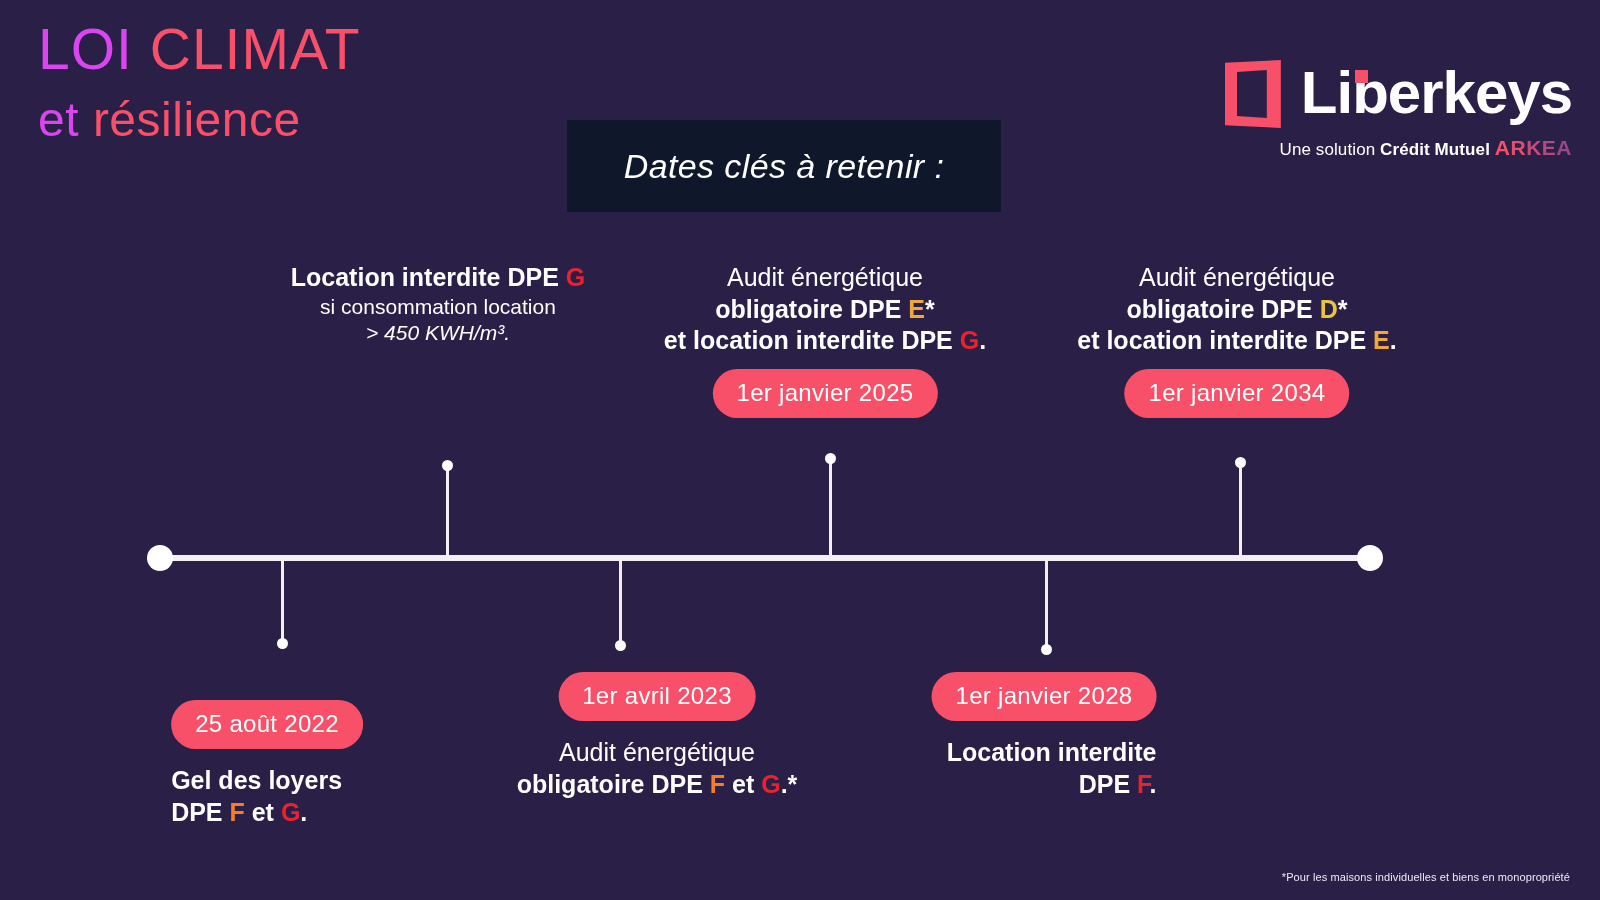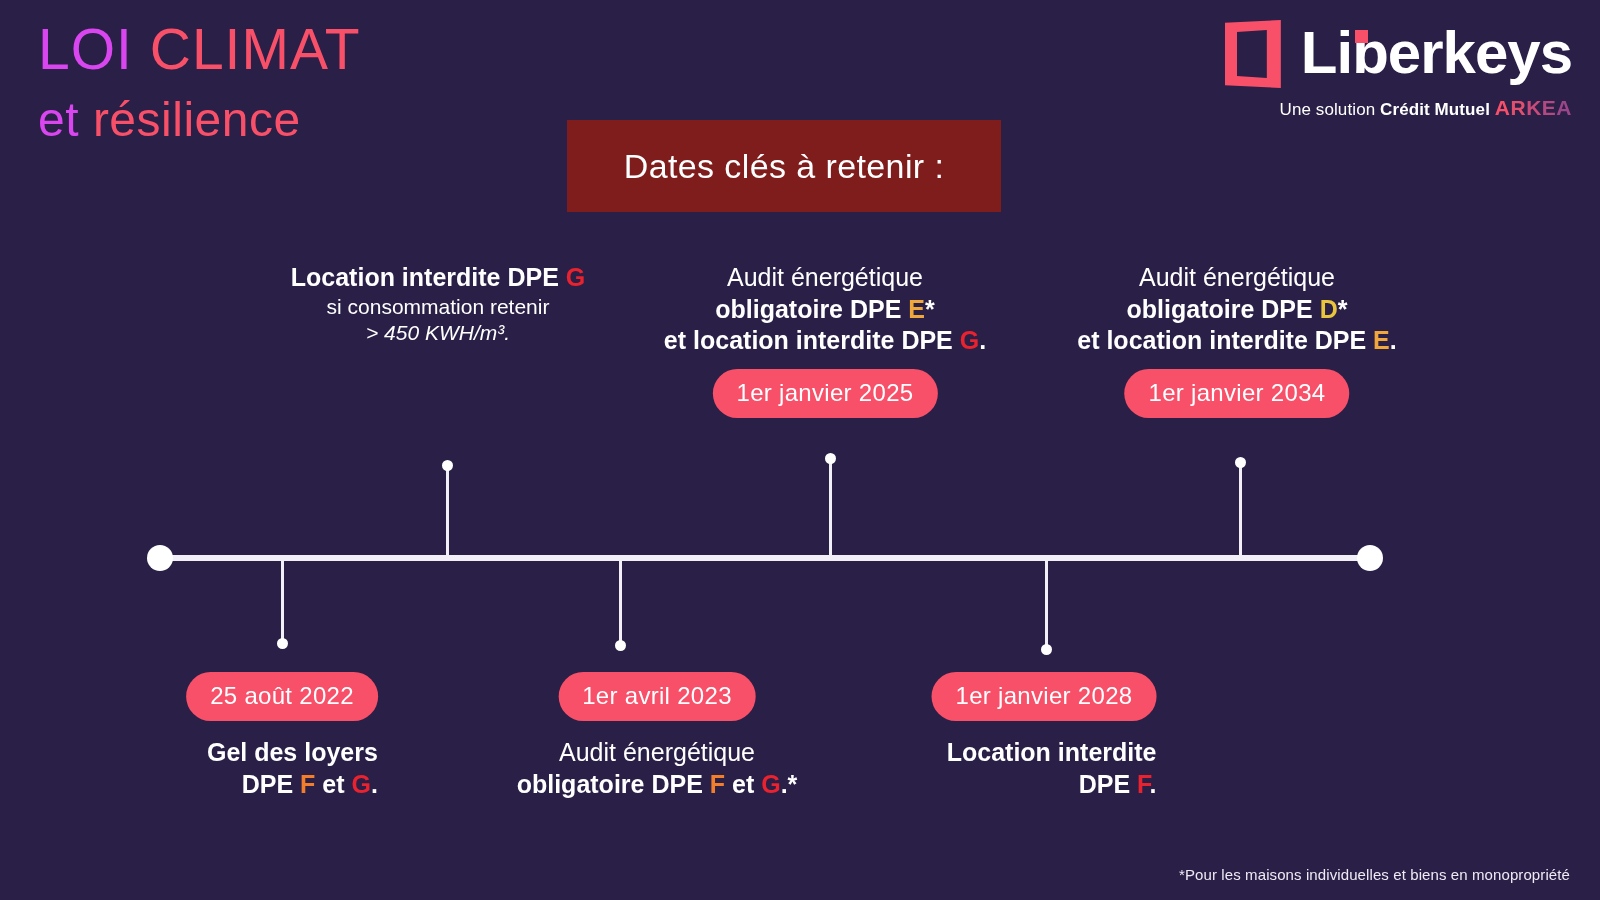--- a/index.html
+++ b/index.html
@@ -13,21 +13,21 @@
 
   
   #title-block { position:absolute; left:38px; top:18px; }
   #title-line1 { font-size:57px; font-weight:300; letter-spacing:1px; line-height:1.12; }
   #title-line2 { font-size:48px; font-weight:300; letter-spacing:0.5px; line-height:1.35; margin-top:6px; }
   .t-white { color:#d946ef; }
   .t-pink  { color:#f95069; }
 
   
   #logo-block { position:absolute; right:28px; top:16px; text-align:right; }
-  #logo-row { display:flex; align-items:center; justify-content:flex-end; gap:20px; }
+  #logo-row { display:flex; align-items:center; justify-content:flex-end; gap:20px;margin-top:40px; }
   #logo-mark { width:56px; height:74px; position:relative; }
   #logo-mark .door-outer {
     position:absolute; left:0; top:4px; width:56px; height:68px;
     background:#f95069;
     clip-path: polygon(0% 4%, 100% 0%, 100% 100%, 0% 96%);
   }
   #logo-mark .door-inner {
     position:absolute; left:12px; top:14px; width:30px; height:48px;
     background:#2a1f47;
     clip-path: polygon(0% 4%, 100% 0%, 100% 100%, 0% 96%);
@@ -40,21 +40,21 @@
   }
   #logo-tagline { font-size:17px; font-weight:bold; margin-top:6px; letter-spacing:0.1px; }
   #logo-tagline .tag-light { font-weight:normal; }
   #logo-tagline .tag-arkea { font-size:21px; letter-spacing:0.5px; }
   .ark-a1 { color:#f95069; } .ark-r { color:#e0506e; } .ark-k { color:#c74a78; }
   .ark-e  { color:#b04a80; } .ark-a2 { color:#9a4688; }
 
   
   #banner {
     position:absolute; left:567px; top:120px; width:434px; height:92px;
-    background:#7f1d1d; display:flex; align-items:center; justify-content:center;
+    background:#0f172a; display:flex; align-items:center; justify-content:center;font-style:italic;
   }
   #banner-text { font-size:34px; font-weight:300; color:#ffffff; letter-spacing:0.4px; }
 
   
   #spine { position:absolute; left:160px; top:555px; width:1210px; height:6px;
            background:#f2f0f6; border-radius:3px; }
   .spine-cap { position:absolute; width:26px; height:26px; border-radius:50%;
                background:#ffffff; top:-10px; }
   #spine-cap-left  { left:-13px; }
   #spine-cap-right { right:-13px; }
@@ -78,21 +78,21 @@
   .caption .ln { display:block; }
   .ln-reg  { font-size:25px; font-weight:300; color:#ffffff; }
   .ln-bold { font-size:25px; font-weight:bold; color:#ffffff; }
   .ln-sub  { font-size:21px; font-weight:300; color:#f3eff7; }
 
   .up-event .caption { margin-bottom:12px; }
   .dn-event .caption { margin-top:16px; }
 
   
   #footnote { position:absolute; right:30px; bottom:17px;
-              font-size:15px; font-weight:300; color:#efeaf5; letter-spacing:0.1px; }
+              font-size:11px; font-weight:300; color:#efeaf5; letter-spacing:0.1px; }
 </style>
 </head>
 <body>
 
 <div id="title-block">
   <div id="title-line1">
     <span class="t-white">LOI </span><span class="t-pink">CLIMAT</span>
   </div>
   <div id="title-line2">
     <span class="t-white">et </span><span class="t-pink">résilience</span>
@@ -121,21 +121,21 @@
 
 <div id="spine">
   <div class="spine-cap" id="spine-cap-left"></div>
   <div class="spine-cap" id="spine-cap-right"></div>
 </div>
 
 <div id="events-layer">
     <div class="event up-event" style="left: 0px; top: 262px; width: 100%; pointer-events: none;">
       <div style="position: absolute; left: 438px; transform: translateX(-50%); text-align: center; pointer-events: auto;"><div class="caption">
           <span class="ln ln-bold"><span style="color: rgb(255, 255, 255);">Location interdite DPE </span><span style="color: rgb(232, 34, 46); font-weight: bold;">G</span></span>
-          <span class="ln ln-sub"><span style="color: rgb(255, 255, 255);">si consommation retenir</span></span>
+          <span class="ln ln-sub"><span style="color: rgb(255, 255, 255);">si consommation location</span></span>
           <span class="ln ln-sub"><span style="color: rgb(255, 255, 255); font-style: italic;">&gt; 450 KWH/m³.</span></span>
         </div></div>
     </div>
     <div class="connector up" style="left: 446px; top: 465px; height: 93px;">
       <div class="tip"></div>
     </div>
     <div class="event up-event" style="left: 0px; top: 262px; width: 100%; pointer-events: none;">
       <div style="position: absolute; left: 825px; transform: translateX(-50%); text-align: center; pointer-events: auto;"><div class="caption">
           <span class="ln ln-reg"><span style="color: rgb(255, 255, 255);">Audit énergétique</span></span>
           <span class="ln ln-bold"><span style="color: rgb(255, 255, 255);">obligatoire DPE </span><span style="color: rgb(240, 168, 60); font-weight: bold;">E</span><span style="color: rgb(255, 255, 255);">*</span></span>
@@ -149,21 +149,21 @@
       <div style="position: absolute; left: 1237px; transform: translateX(-50%); text-align: center; pointer-events: auto;"><div class="caption">
           <span class="ln ln-reg"><span style="color: rgb(255, 255, 255);">Audit énergétique</span></span>
           <span class="ln ln-bold"><span style="color: rgb(255, 255, 255);">obligatoire DPE </span><span style="color: rgb(232, 197, 60); font-weight: bold;">D</span><span style="color: rgb(255, 255, 255);">*</span></span>
           <span class="ln ln-bold"><span style="color: rgb(255, 255, 255);">et location interdite DPE </span><span style="color: rgb(240, 168, 60); font-weight: bold;">E</span><span style="color: rgb(255, 255, 255);">.</span></span>
         </div><span class="pill">1er janvier 2034</span></div>
     </div>
     <div class="connector up" style="left: 1239px; top: 462px; height: 96px;">
       <div class="tip"></div>
     </div>
     <div class="event dn-event" style="left: 0px; top: 672px; width: 100%; pointer-events: none;">
-      <div style="position: absolute; left: 282px; transform: translateX(-50%); text-align: right; pointer-events: auto;"><span class="pill">25 août 2022</span><div class="caption">
+      <div style="position: absolute; left: 267px; transform: translateX(-50%); text-align: left; pointer-events: auto; margin-top: 28px;"><span class="pill">25 août 2022</span><div class="caption">
           <span class="ln ln-bold"><span style="color: rgb(255, 255, 255);">Gel des loyers</span></span>
           <span class="ln ln-bold"><span style="color: rgb(255, 255, 255);">DPE </span><span style="color: rgb(240, 126, 42); font-weight: bold;">F</span><span style="color: rgb(255, 255, 255);"> et </span><span style="color: rgb(232, 34, 46); font-weight: bold;">G</span><span style="color: rgb(255, 255, 255);">.</span></span>
         </div></div>
     </div>
     <div class="connector down" style="left: 281px; top: 558px; height: 86px;">
       <div class="tip"></div>
     </div>
     <div class="event dn-event" style="left: 0px; top: 672px; width: 100%; pointer-events: none;">
       <div style="position: absolute; left: 617px; transform: translateX(-50%); text-align: center; pointer-events: auto; margin-left: 40px;"><span class="pill">1er avril 2023</span><div class="caption">
           <span class="ln ln-reg"><span style="color: rgb(255, 255, 255);">Audit énergétique</span></span>

